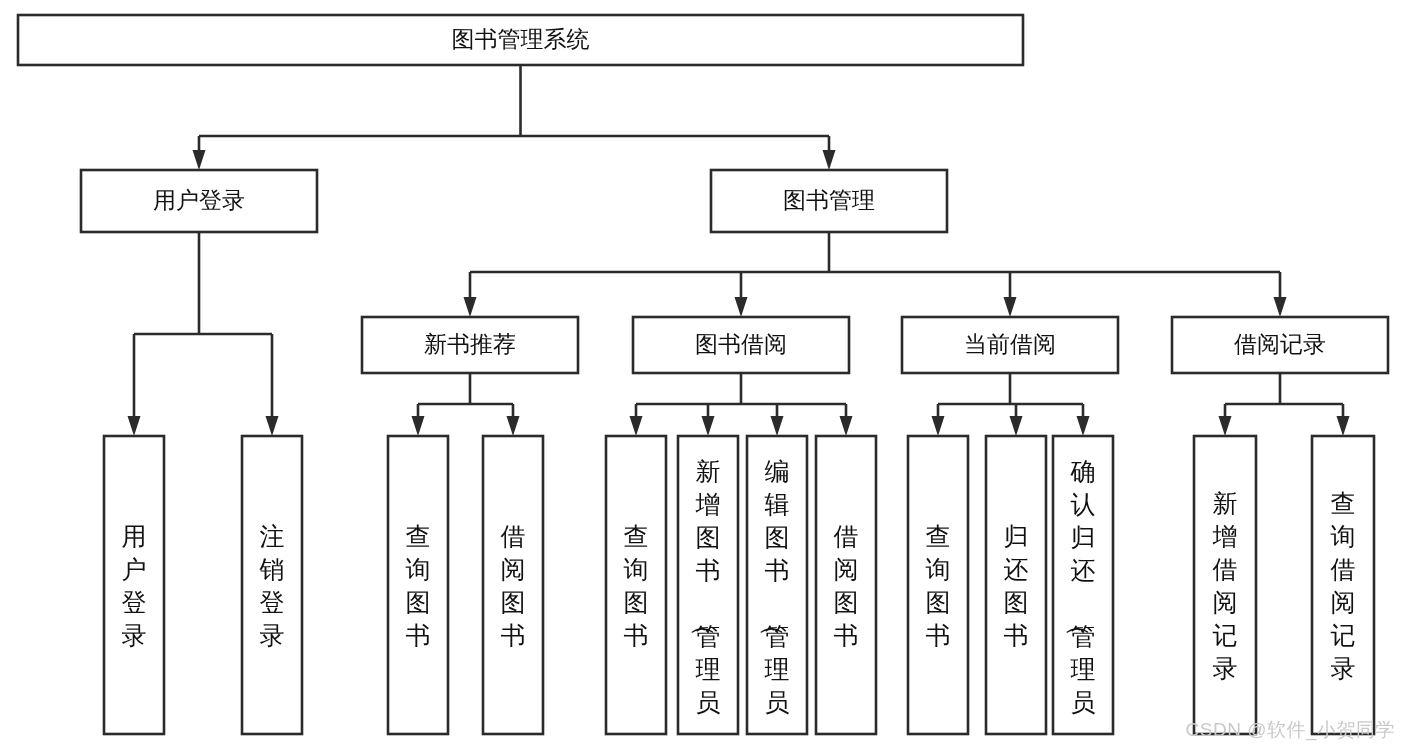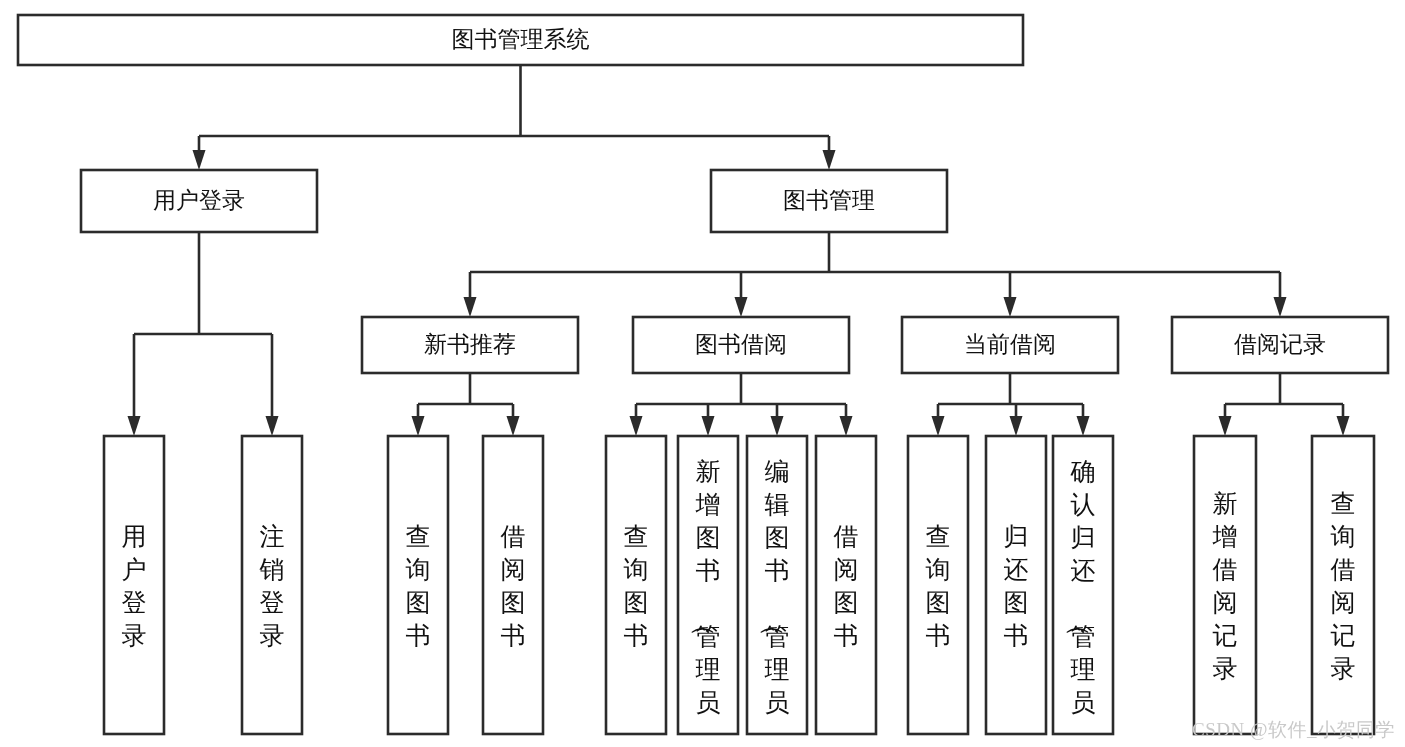--- a/index.html
+++ b/index.html
@@ -51,21 +51,21 @@
   .node-label-v {
     fill: #111111;
     font-family: "Liberation Sans", "DejaVu Sans", sans-serif;
     font-size: 25px;
     text-anchor: middle;
   }
   .watermark {
     position: absolute;
     right: 10px;
     bottom: 4px;
-    font-family: Liberation Serif, serif;
+    font-family: Liberation Sans, sans-serif;
     font-size: 19px;
     color: #c9c9c9;
     letter-spacing: 0.5px;
     white-space: nowrap;
     user-select: none;
   }
 </style>
 </head>
 <body>
 

